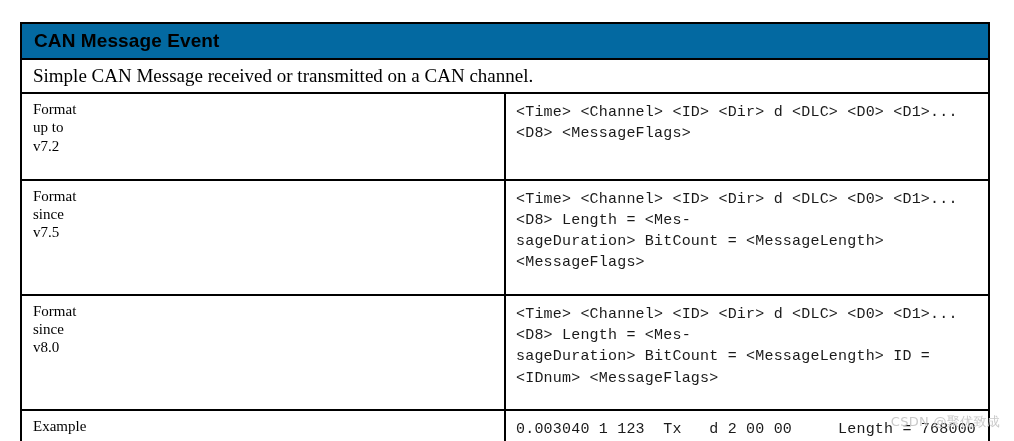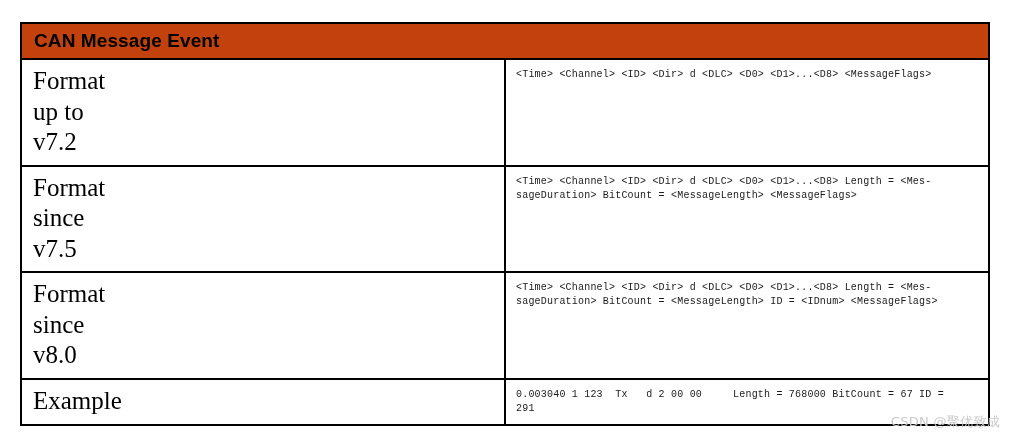--- a/index.html
+++ b/index.html
@@ -25,51 +25,51 @@
     background: #ffffff;
   }
 
   #spec-table td {
     border: 2px solid #000000;
     padding: 0;
     vertical-align: top;
   }
 
   .title-cell {
-    background: #c2410c;
+    background: #0369a1;
     font-family: "Liberation Sans", sans-serif;
     font-weight: bold;
     font-size: 19px;
     line-height: 1.0;
     padding: 7px 0 8px 12px !important;
     letter-spacing: 0.1px;
     color: #000000;
   }
 
   .desc-cell {
     font-family: "Liberation Serif", serif;
     font-size: 19px;
     line-height: 1.0;
     padding: 6px 0 7px 11px !important;
     color: #000000;
   }
 
   .label-cell {
     width: 106px;
     font-family: "Liberation Serif", serif;
-    font-size: 25px;
+    font-size: 15px;
     line-height: 1.22;
     padding: 6px 0 7px 11px !important;
     color: #000000;
     white-space: pre-line;
   }
 
   .code-cell {
     font-family: "Liberation Mono", monospace;
-    font-size: 10px;
+    font-size: 15px;
     line-height: 1.42;
     padding: 8px 0 8px 10px !important;
     color: #1a1a1a;
     white-space: pre-wrap;
     letter-spacing: 0.2px;
   }
 
   .code-cell.tall {
     padding-bottom: 34px !important;
   }
@@ -92,20 +92,23 @@
 </style>
 </head>
 <body>
 
 <table id="spec-table">
   <tbody>
     <tr>
       <td class="title-cell" colspan="2">CAN Message Event</td>
     </tr>
     <tr>
+      <td class="desc-cell" colspan="2">Simple CAN Message received or transmitted on a CAN channel.</td>
+    </tr>
+    <tr>
       <td class="label-cell">Format
 up to
 v7.2</td>
       <td class="code-cell tall">&lt;Time&gt; &lt;Channel&gt; &lt;ID&gt; &lt;Dir&gt; d &lt;DLC&gt; &lt;D0&gt; &lt;D1&gt;...&lt;D8&gt; &lt;MessageFlags&gt;</td>
     </tr>
     <tr>
       <td class="label-cell">Format
 since
 v7.5</td>
       <td class="code-cell tall2">&lt;Time&gt; &lt;Channel&gt; &lt;ID&gt; &lt;Dir&gt; d &lt;DLC&gt; &lt;D0&gt; &lt;D1&gt;...&lt;D8&gt; Length = &lt;Mes-

